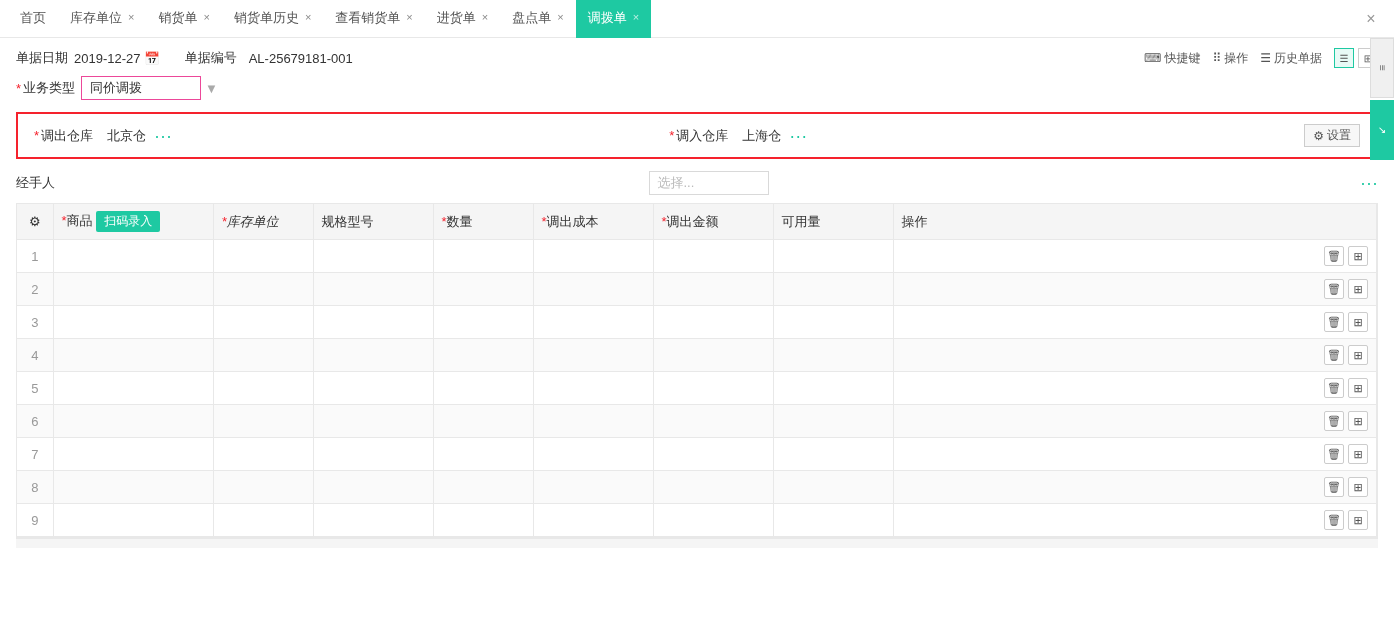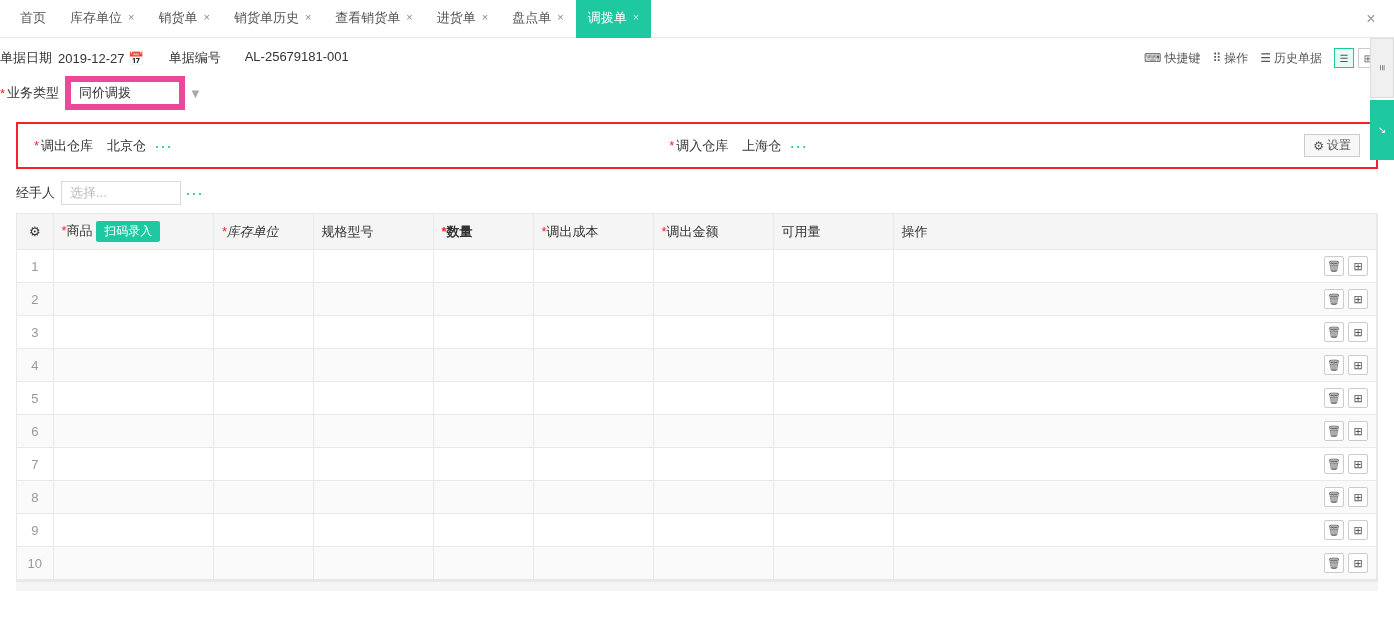--- a/index.html
+++ b/index.html
@@ -39,39 +39,39 @@
     .tab-item.active .tab-close { color: #fff; }
     .window-close {
       margin-left: auto;
       width: 30px; height: 30px;
       display: flex; align-items: center; justify-content: center;
       cursor: pointer; font-size: 16px; color: #999;
     }
 
     
     .form-area {
-      padding: 10px 16px 4px 0;
+      padding: 10px 16px 4px 16px;
       background: #fff;
     }
     .form-row {
       display: flex; align-items: center;
       margin-bottom: 8px;
     }
     .form-label {
       color: #333;
       white-space: nowrap;
       margin-right: 6px;
     }
     .required { color: #f5222d; margin-right: 2px; }
     .date-field {
       display: flex; align-items: flex-end; gap: 4px;
       color: #333;
     }
     .date-icon { color: #1ec9a2; cursor: pointer; }
-    .doc-number { margin-left: 24px; display: flex; gap: 18px; }
+    .doc-number { margin-left: 24px; display: flex; align-items: center; gap: 6px; }
     .toolbar-right {
       margin-left: auto;
       display: flex; align-items: center; gap: 12px;
       font-size: 12px; color: #555;
     }
     .toolbar-btn {
       display: flex; align-items: center; gap: 3px;
       cursor: pointer; color: #555;
     }
     .layout-icons { display: flex; gap: 4px; }
@@ -100,20 +100,21 @@
       display: flex; align-items: center; gap: 3px;
       border: 1px solid #ccc;
       padding: 2px 8px; cursor: pointer; font-size: 12px; color: #555;
       background: #f7f7f7;
     }
 
     
     .handler-row {
       display: flex; align-items: center;
       padding: 4px 16px 8px 16px;
+      justify-content: space-between;
     }
     .select-placeholder { color: #bbb; }
 
     
     .table-container {
       margin: 0 16px;
       border: 1px solid #e8e8e8;
       overflow: auto;
       max-height: calc(100vh - 230px);
     }
@@ -244,21 +245,21 @@
       </div>
       <div class="layout-icons">
         <div class="layout-icon active">☰</div>
         <div class="layout-icon">⊞</div>
       </div>
     </div>
   </div>
   <div class="form-row">
     <span class="required">*</span>
     <span class="form-label">业务类型</span>
-    <span style="min-width:120px; border:6px solid #ec4899; padding:2px 8px; cursor:pointer; display:inline-block;">同价调拨</span>
+    <span style="min-width:120px; border:1px solid #ec4899; padding:2px 8px; cursor:pointer; display:inline-block;">同价调拨</span>
     <span style="color:#aaa; margin-left:4px; cursor:pointer;">▼</span>
   </div>
 </div>
 
 <div class="red-border-section">
   <div class="warehouse-group">
     <span class="required">*</span>
     <span class="form-label">调出仓库</span>
     <span style="margin-left:8px; color:#333;">北京仓</span>
     <span class="dots-btn">···</span>
@@ -282,21 +283,21 @@
 </div>
 
 <div class="table-container">
   <table>
     <thead>
       <tr>
         <th style="width:36px; text-align:center;"><span>⚙</span></th>
         <th style="width:160px;"><span class="required-col">*</span><span>商品</span> <button class="scan-btn">扫码录入</button></th>
         <th style="width:100px;font-style:italic;"><span class="required-col">*</span><span>库存单位</span></th>
         <th style="width:120px;"><span>规格型号</span></th>
-        <th style="width:100px;font-weight:bold;"><span class="required-col">*</span><span>数量</span></th>
+        <th style="width:100px;"><span class="required-col">*</span><span>数量</span></th>
         <th style="width:120px;"><span class="required-col">*</span><span>调出成本</span></th>
         <th style="width:120px;"><span class="required-col">*</span><span>调出金额</span></th>
         <th style="width:120px;font-family:Liberation Serif, serif;"><span>可用量</span></th>
         <th><span>操作</span></th>
       </tr>
     </thead>
     <tbody id="table-body">
     <tr>
           <td class="row-num">1</td>
           <td></td>
@@ -434,36 +435,20 @@
           <td></td>
           <td></td>
           <td></td>
           <td>
             <div class="ops-cell">
               <div class="op-icon" style="font-size: 11px;">🗑</div>
               <div class="op-icon" style="font-size: 11px;">⊞</div>
             </div>
           </td>
         </tr>
-        <tr>
-          <td class="row-num">10</td>
-          <td></td>
-          <td></td>
-          <td></td>
-          <td></td>
-          <td></td>
-          <td></td>
-          <td></td>
-          <td>
-            <div class="ops-cell">
-              <div class="op-icon" style="font-size: 11px;">🗑</div>
-              <div class="op-icon" style="font-size: 11px;">⊞</div>
-            </div>
-          </td>
-        </tr>
       </tbody>
   </table>
 </div>
 
 <div class="scroll-bar-area"></div>
 
 <div class="side-panel">
   <div class="side-btn">≡</div>
   <div class="side-btn side-btn-green">↗</div>
 </div>

